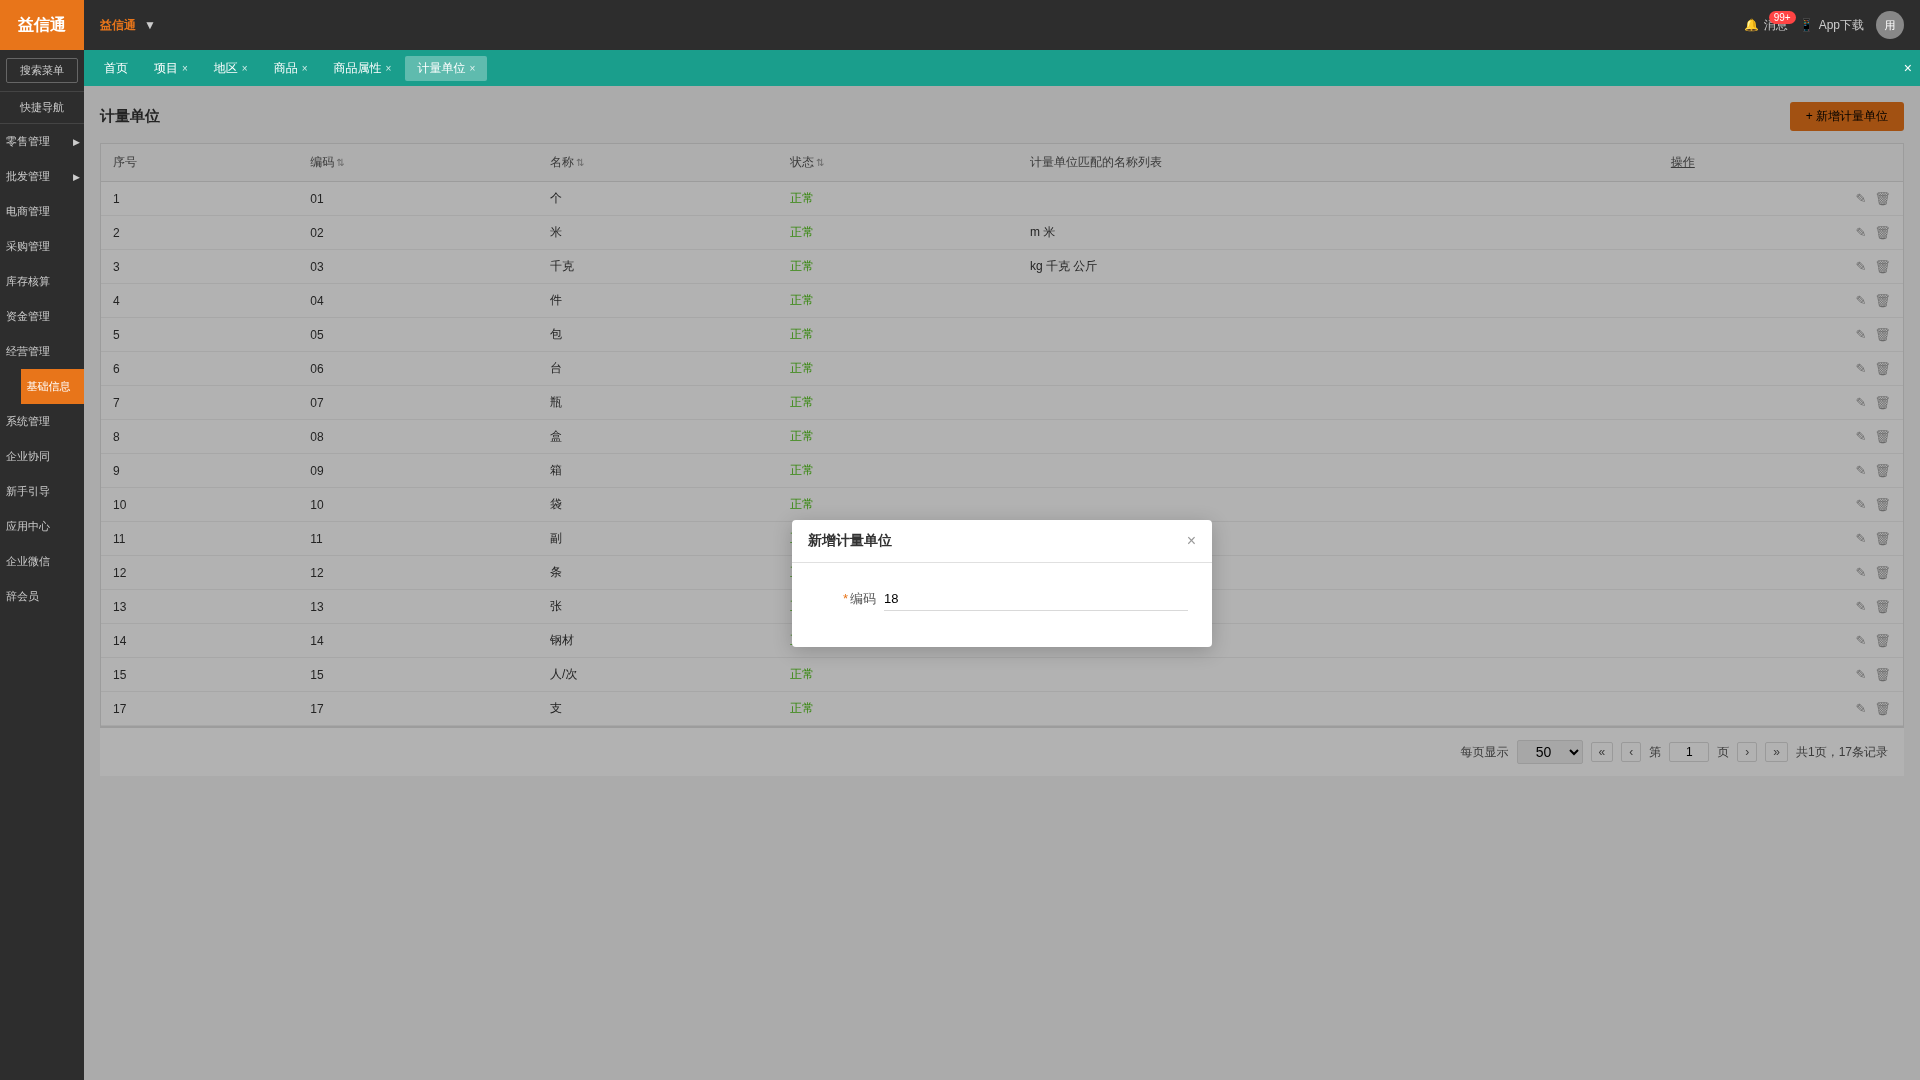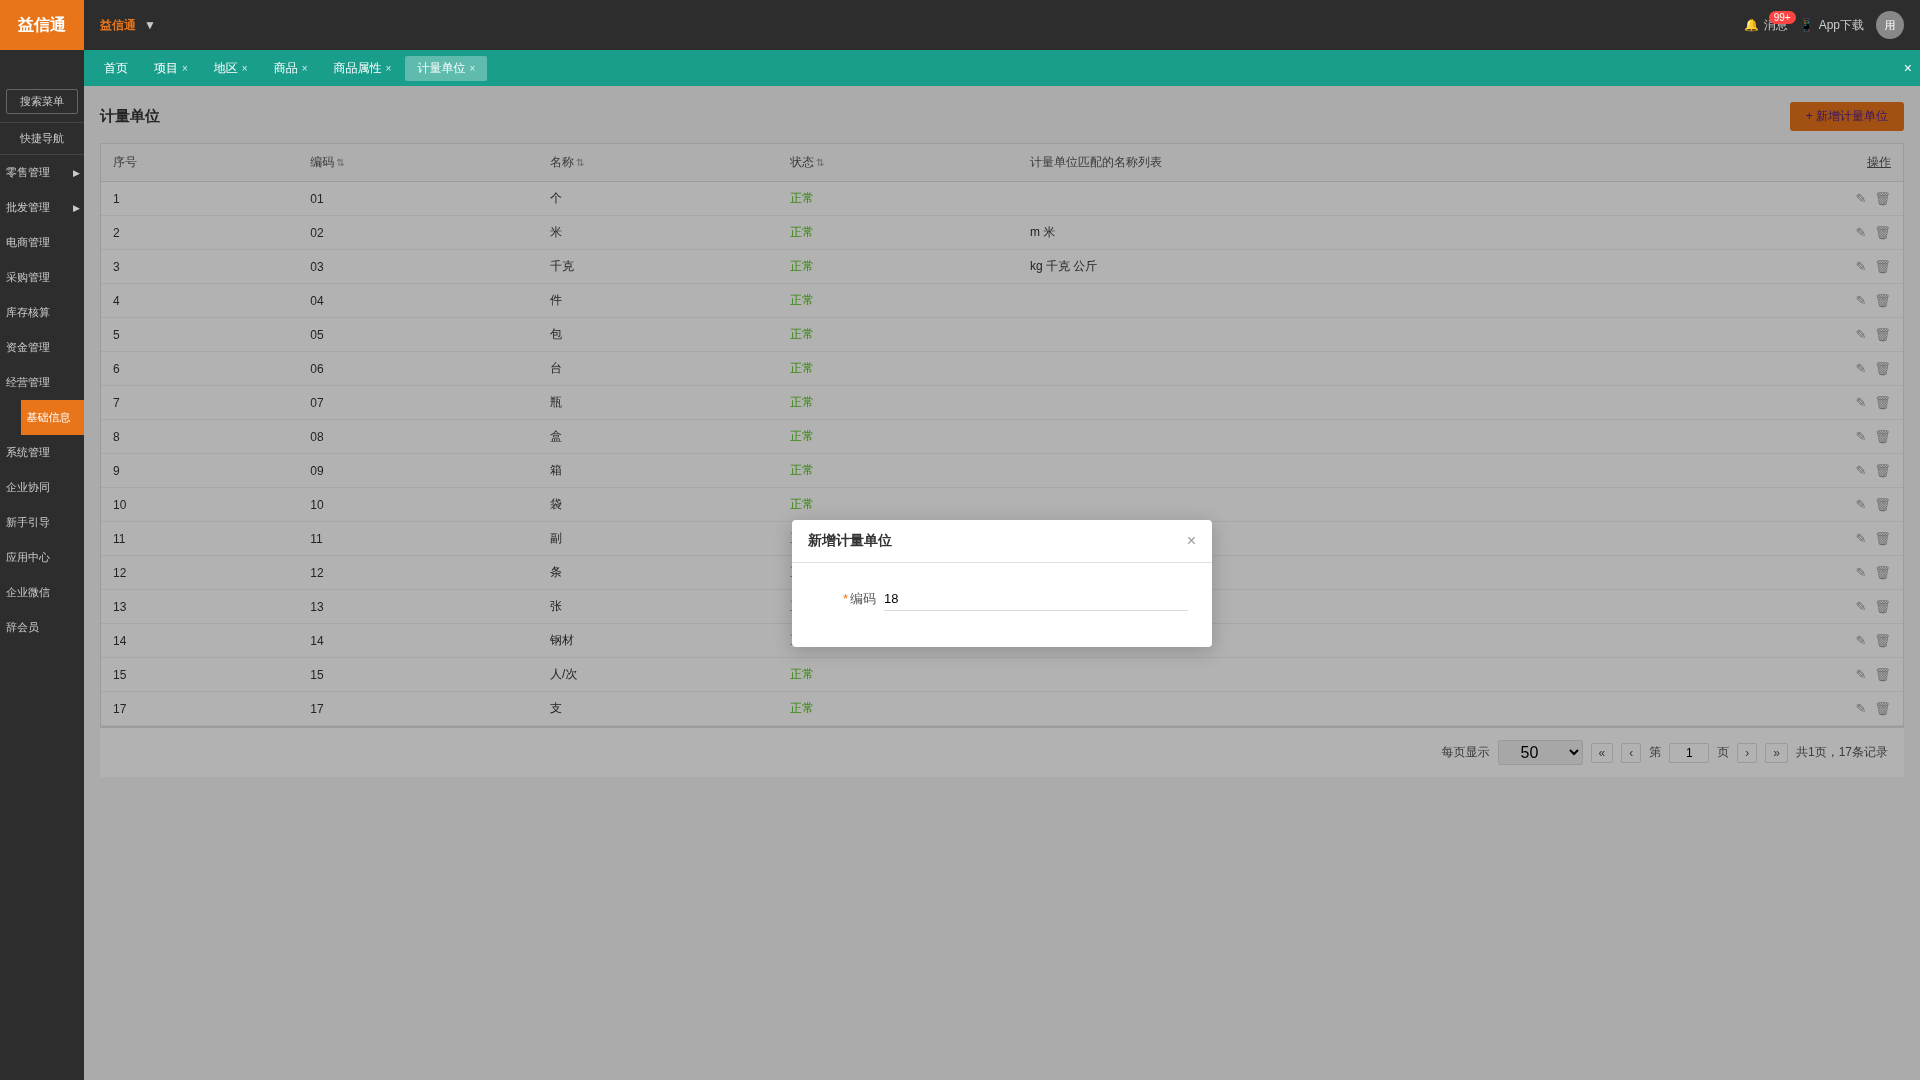--- a/index.html
+++ b/index.html
@@ -3,21 +3,21 @@
   <meta charset="utf-8">
   <style>
     * { box-sizing: border-box; margin: 0; padding: 0; }
     body { font-family: 'Microsoft YaHei', Arial, sans-serif; font-size: 13px; background: #f0f0f0; color: #333; display: flex; height: 1080px; width: 1920px; overflow: hidden; }
 
     
     .sidebar { width: 84px; background: #2d2d2d; display: flex; flex-direction: column; align-items: center; padding-top: 0; color: #ccc; flex-shrink: 0; }
     .sidebar-logo { width: 100%; background: #e8751a; padding: 8px; display: flex; align-items: center; justify-content: center; height: 50px; }
     .sidebar-logo-text { color: white; font-size: 16px; font-weight: bold; }
     .sidebar-search { width: 100%; padding: 8px 6px; border-bottom: 1px solid #444; }
-    .sidebar-search-btn { width: 100%; background: transparent; border: 1px solid #666; color: #ccc; padding: 4px; font-size: 11px; cursor: pointer; text-align: center; border-radius: 2px; margin-top: 31px; }
+    .sidebar-search-btn { width: 100%; background: transparent; border: 1px solid #666; color: #ccc; padding: 4px; font-size: 11px; cursor: pointer; text-align: center; border-radius: 2px; }
     .sidebar-nav-btn { width: 100%; padding: 8px 0; text-align: center; font-size: 11px; color: #ccc; cursor: pointer; border-bottom: 1px solid #444; }
     .sidebar-item { width: 100%; padding: 10px 6px; text-align: left; font-size: 11px; color: #ccc; cursor: pointer; position: relative; }
     .sidebar-item.active { background: #e8751a; color: white; margin-left: 41px; }
     .sidebar-item-arrow { position: absolute; right: 4px; top: 50%; transform: translateY(-50%); font-size: 9px; }
 
     
     .main { flex: 1; display: flex; flex-direction: column; overflow: hidden; }
 
     
     .top-header { height: 50px; background: #2d2d2d; display: flex; align-items: center; justify-content: space-between; padding: 0 16px; flex-shrink: 0; }
@@ -32,36 +32,36 @@
     .tab { padding: 4px 12px; color: white; font-size: 12px; cursor: pointer; display: flex; align-items: center; gap: 4px; border-radius: 2px; white-space: nowrap; }
     .tab.active { background: rgba(255,255,255,0.3); }
     .tab-close { font-size: 10px; color: rgba(255,255,255,0.8); cursor: pointer; }
     .tab-bar-close { margin-left: auto; color: white; cursor: pointer; font-size: 14px; }
 
     
     .content { flex: 1; background: #f5f5f5; overflow: auto; padding: 0; position: relative; }
     .content-inner { padding: 16px; }
     .page-title-bar { display: flex; align-items: center; justify-content: space-between; margin-bottom: 12px; }
     .page-title { font-size: 15px; font-weight: bold; color: #333; }
-    .add-btn { background: #e8751a; color: #4c1d95; border: none; padding: 6px 16px; border-radius: 3px; cursor: pointer; font-size: 12px; }
+    .add-btn { background: #e8751a; color: #000000; border: none; padding: 6px 16px; border-radius: 3px; cursor: pointer; font-size: 12px; }
 
     
     .table-wrapper { background: white; border: 1px solid #e0e0e0; }
     table { width: 100%; border-collapse: collapse; }
     thead tr { background: #f9f9f9; }
     th { padding: 10px 12px; text-align: left; font-size: 12px; color: #555; border-bottom: 1px solid #e0e0e0; font-weight: normal; white-space: nowrap; }
     th .sort-icon { color: #999; font-size: 10px; margin-left: 2px; }
     td { padding: 8px 12px; font-size: 12px; color: #333; border-bottom: 1px solid #f0f0f0; }
     .status-normal { color: #52c41a; }
     .action-icons { display: flex; gap: 8px; }
     .action-icon { color: #999; cursor: pointer; font-size: 13px; }
 
     
     .pagination { display: flex; align-items: center; justify-content: flex-end; padding: 12px 16px; gap: 8px; font-size: 12px; color: #555; background: white; border-top: 1px solid #e0e0e0; }
-    .pagination-select { border: 1px solid #ddd; padding: 2px 18px; border-radius: 2px; font-size: 16px; }
+    .pagination-select { border: 1px solid #ddd; padding: 2px 10px; border-radius: 2px; font-size: 14px; text-align: center; }
     .pagination-btn { border: 1px solid #ddd; background: white; padding: 2px 7px; cursor: pointer; border-radius: 2px; color: #555; font-size: 12px; }
     .pagination-btn:disabled { color: #ccc; cursor: default; }
     .pagination-input { border: 1px solid #ddd; width: 40px; text-align: center; padding: 2px; border-radius: 2px; font-size: 12px; }
 
     
     .modal-overlay { position: absolute; top: 0; left: 0; right: 0; bottom: 0; background: rgba(0,0,0,0.3); display: flex; align-items: center; justify-content: center; z-index: 100; }
     .modal { background: white; border-radius: 4px; width: 420px; box-shadow: 0 4px 20px rgba(0,0,0,0.2); }
     .modal-header { padding: 12px 16px; border-bottom: 1px solid #e0e0e0; display: flex; align-items: center; justify-content: space-between; }
     .modal-title { font-size: 14px; font-weight: bold; color: #333; }
     .modal-close { cursor: pointer; color: #999; font-size: 16px; }
@@ -191,21 +191,21 @@
 
       <div class="table-wrapper">
         <table>
           <thead>
             <tr>
               <th><span>序号</span></th>
               <th><span>编码</span><span class="sort-icon">⇅</span></th>
               <th><span>名称</span><span class="sort-icon">⇅</span></th>
               <th><span>状态</span><span class="sort-icon">⇅</span></th>
               <th><span>计量单位匹配的名称列表</span></th>
-              <th style="text-align:right;text-decoration:underline;"><span>操作</span></th>
+              <th style="text-decoration:underline;"><span>操作</span></th>
             </tr>
           </thead>
           <tbody id="table-body">
           <tr>
     <td>1</td>
     <td>01</td>
     <td>个</td>
     <td><span class="status-normal">正常</span></td>
     <td></td>
     <td style="text-align:right;">

